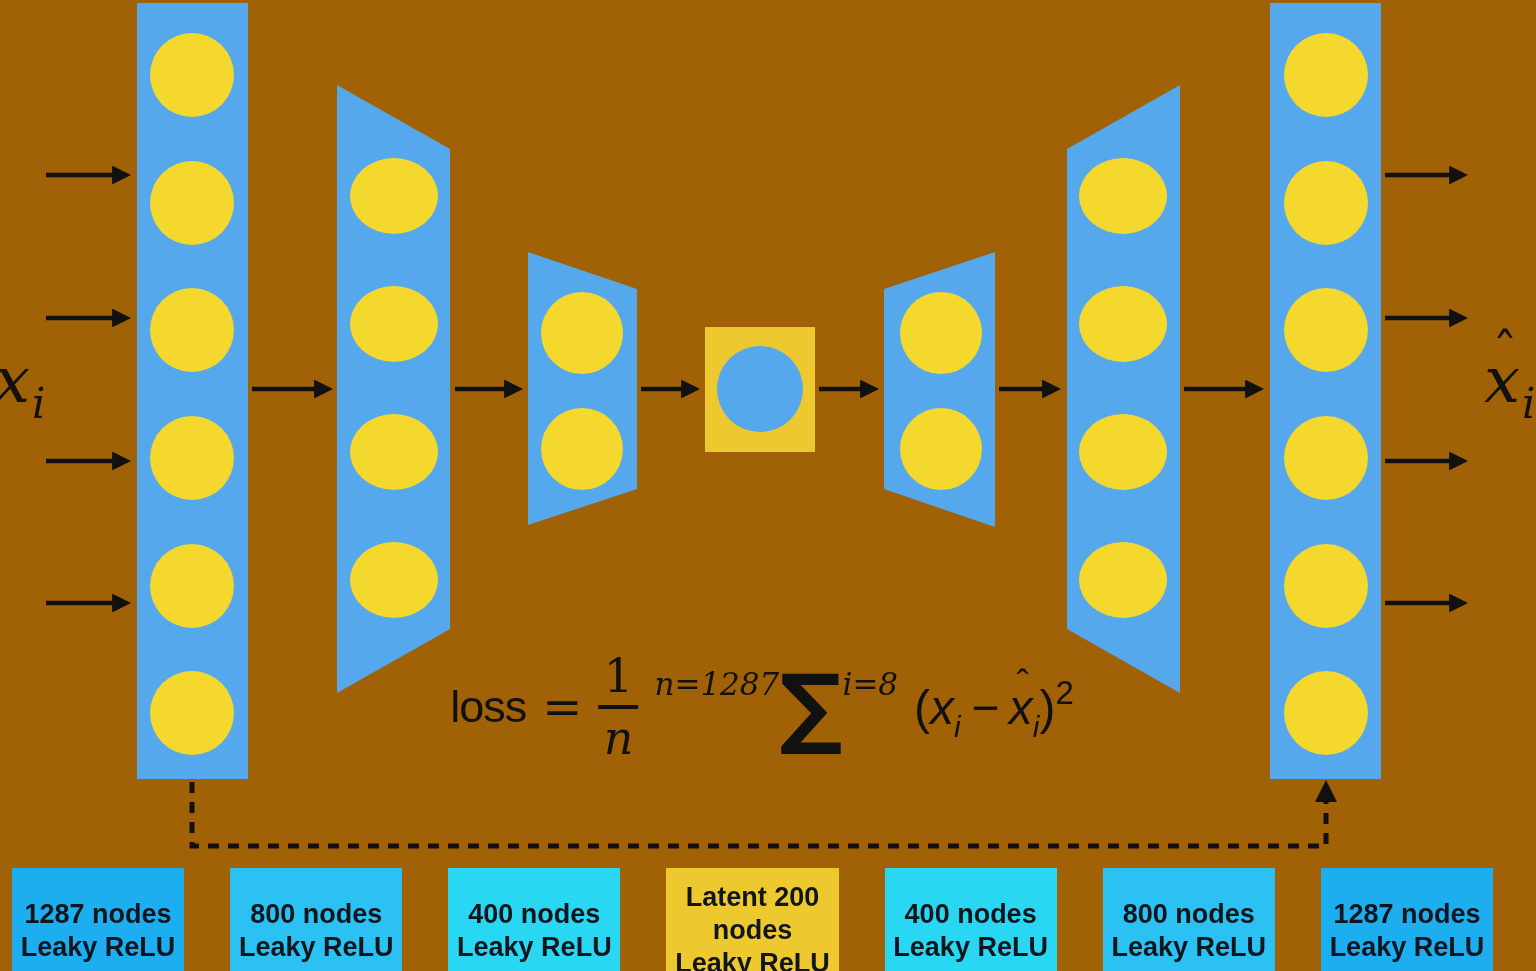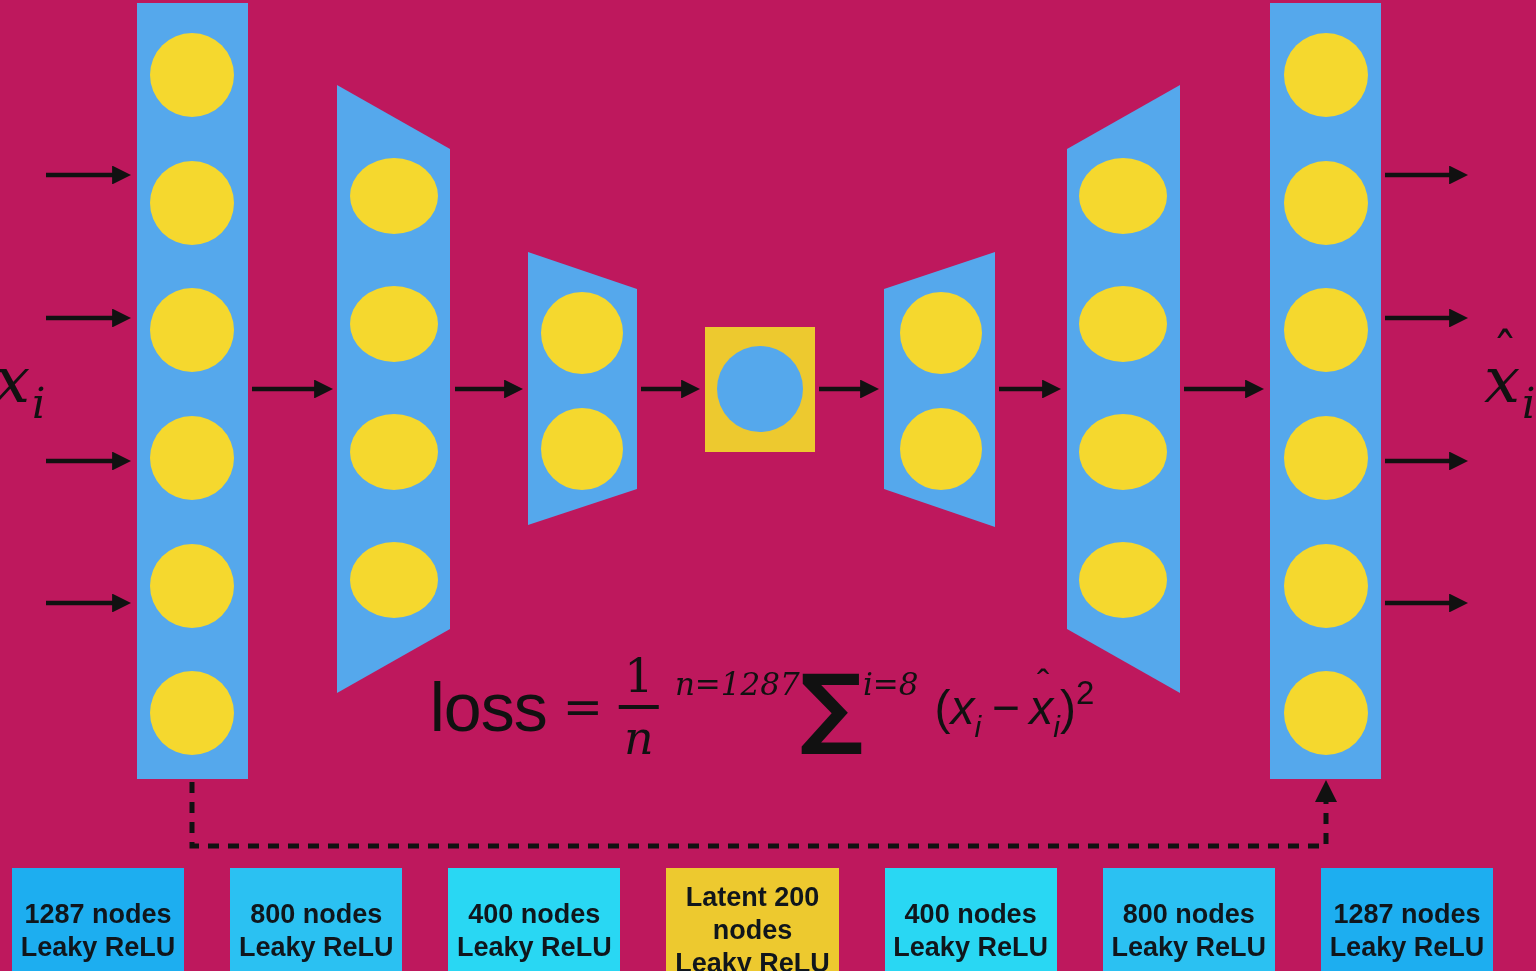--- a/index.html
+++ b/index.html
@@ -1,31 +1,31 @@
 <!DOCTYPE html>
 <html><head>
 <meta charset="utf-8">
 <style>
   html,body{margin:0;padding:0;background:#ffffff;}
-  .stage{position:relative;width:1536px;height:971px;background:#be185d;overflow:hidden;
+  .stage{position:relative;width:1536px;height:971px;background:#a16207;overflow:hidden;
          font-family:"Liberation Sans",sans-serif;}
   .stage svg{position:absolute;left:0;top:0;}
 
   
   .side-label{position:absolute;font-family:"DejaVu Serif",serif;font-style:italic;
               font-size:64px;color:#111;line-height:1;}
   .side-label .sub{font-size:42px;position:relative;top:16px;left:2px;}
   .hatwrap{position:relative;display:inline-block;}
   .hatwrap .hat{position:absolute;left:58%;transform:translateX(-50%);top:-0.40em;
                 font-size:0.78em;font-style:normal;line-height:1;}
 
   
   .formula{position:absolute;left:762px;top:652px;transform:translateX(-50%);
            display:flex;align-items:center;gap:16px;color:#111;white-space:nowrap;}
-  .formula .loss{font-family:"Liberation Sans",sans-serif;font-size:68px;letter-spacing:-1px;}
+  .formula .loss{font-family:"Liberation Sans",sans-serif;font-size:45px;letter-spacing:-1px;}
   .formula .eq{font-family:"DejaVu Serif",serif;font-size:48px;}
   .frac{display:flex;flex-direction:column;align-items:center;font-family:"DejaVu Serif",serif;
         font-size:46px;line-height:1.05;}
   .frac .bar{width:40px;height:4px;background:#111;margin:5px 0;}
   .frac .den{font-style:italic;}
   .sum{display:flex;flex-direction:row;align-items:flex-start;font-family:"DejaVu Serif",serif;}
   .sum .lim{font-size:31px;font-style:italic;line-height:1.1;}
   .sum .sigma{font-family:"DejaVu Sans",sans-serif;font-weight:bold;font-size:88px;line-height:0.92;}
   .term{font-family:Liberation Sans, sans-serif;font-size:48px;font-style:italic;display:inline-block;}
   .term .up{font-style:normal;}

